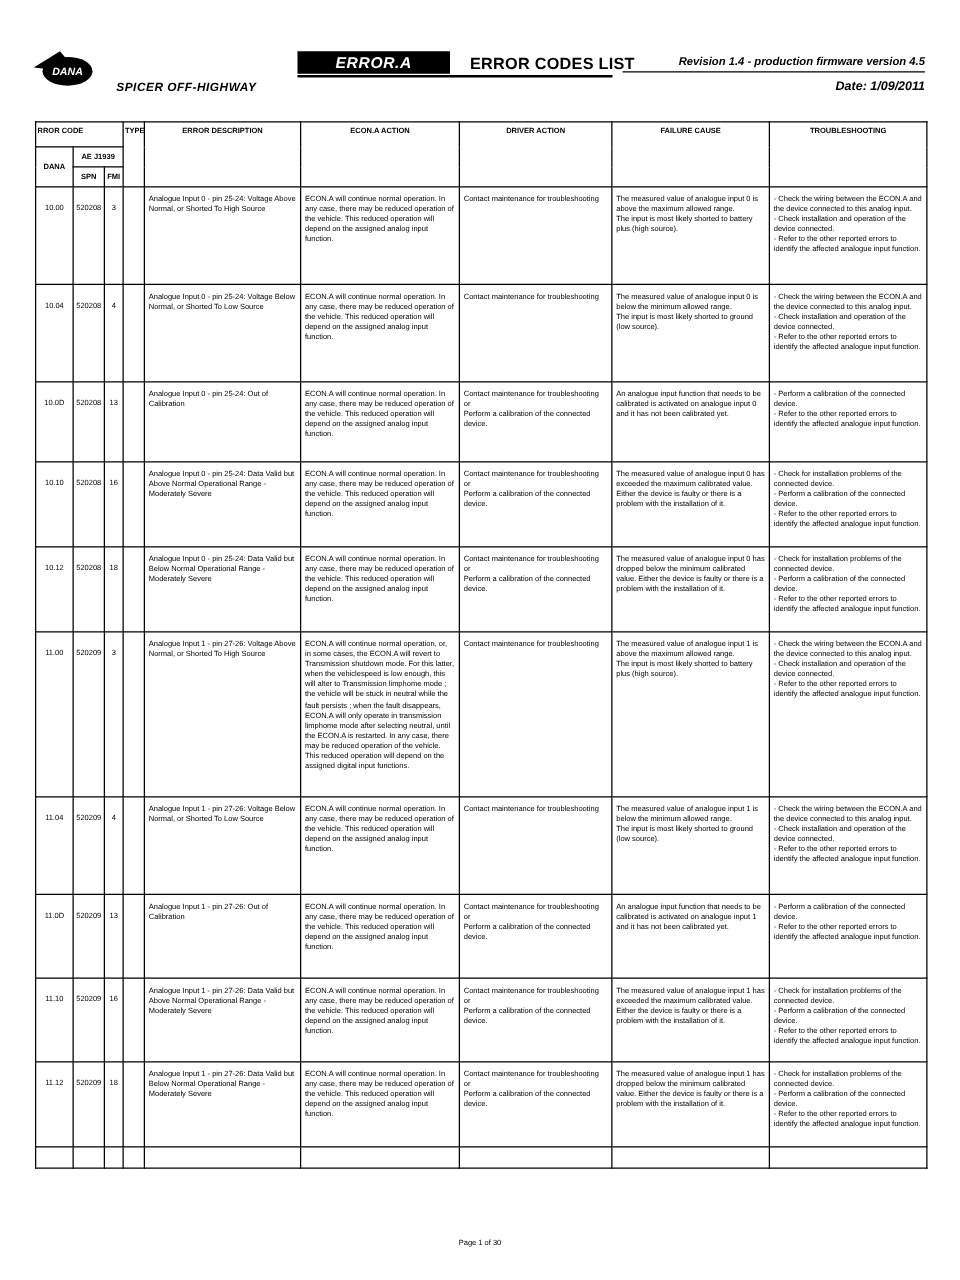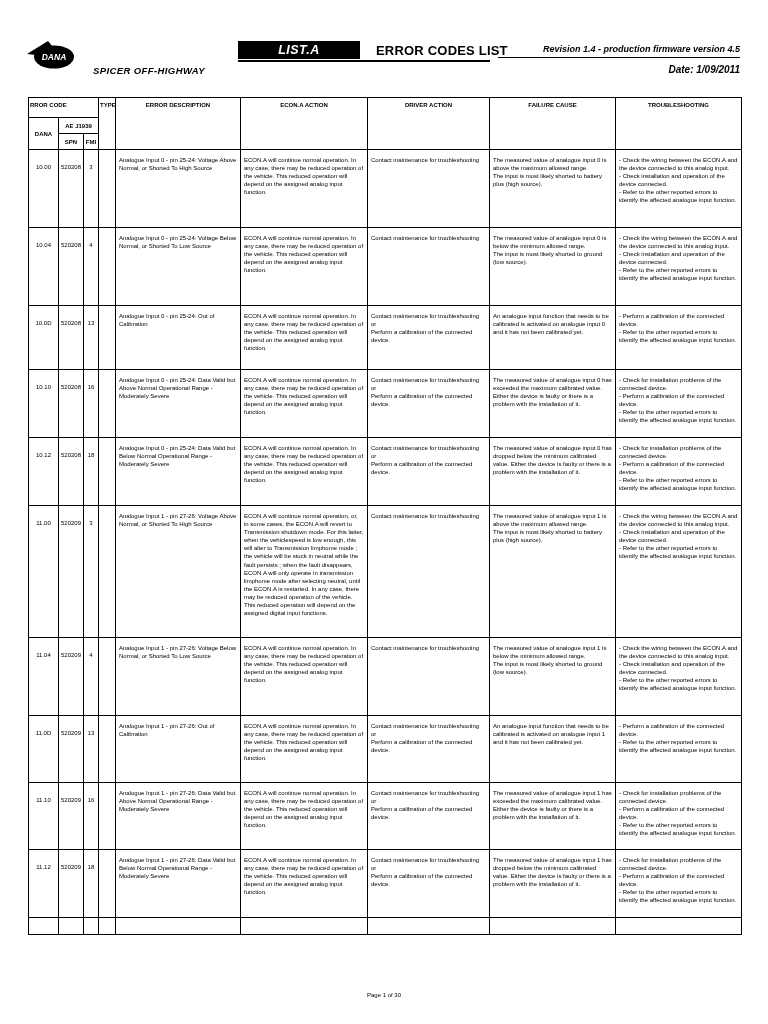--- a/index.html
+++ b/index.html
@@ -41,21 +41,21 @@
 
   <div class="logo">
     <svg width="50" height="34" viewBox="0 0 50 34">
       <path d="M1,16 L22,3 L27,9 L10,17 Z" fill="#000"></path>
       <ellipse cx="28" cy="19" rx="20" ry="11.5" fill="#000"></ellipse>
       <text x="28" y="22" fill="#fff" font-size="8.5" font-style="italic" font-weight="bold" text-anchor="middle" font-family="Liberation Sans, sans-serif">DANA</text>
     </svg>
   </div>
   <div class="brand">SPICER OFF-HIGHWAY</div>
 
-  <div class="title-box">LIST.A</div>
+  <div class="title-box">ERROR.A</div>
   <div class="title-main">ERROR CODES LIST</div>
   <div class="title-underline"></div>
 
   <div class="rev">Revision 1.4 - production firmware version 4.5</div>
   <div class="rev-line"></div>
   <div class="date">Date: 1/09/2011</div>
 
   <div class="table-wrap">
     <table>
       <colgroup>

